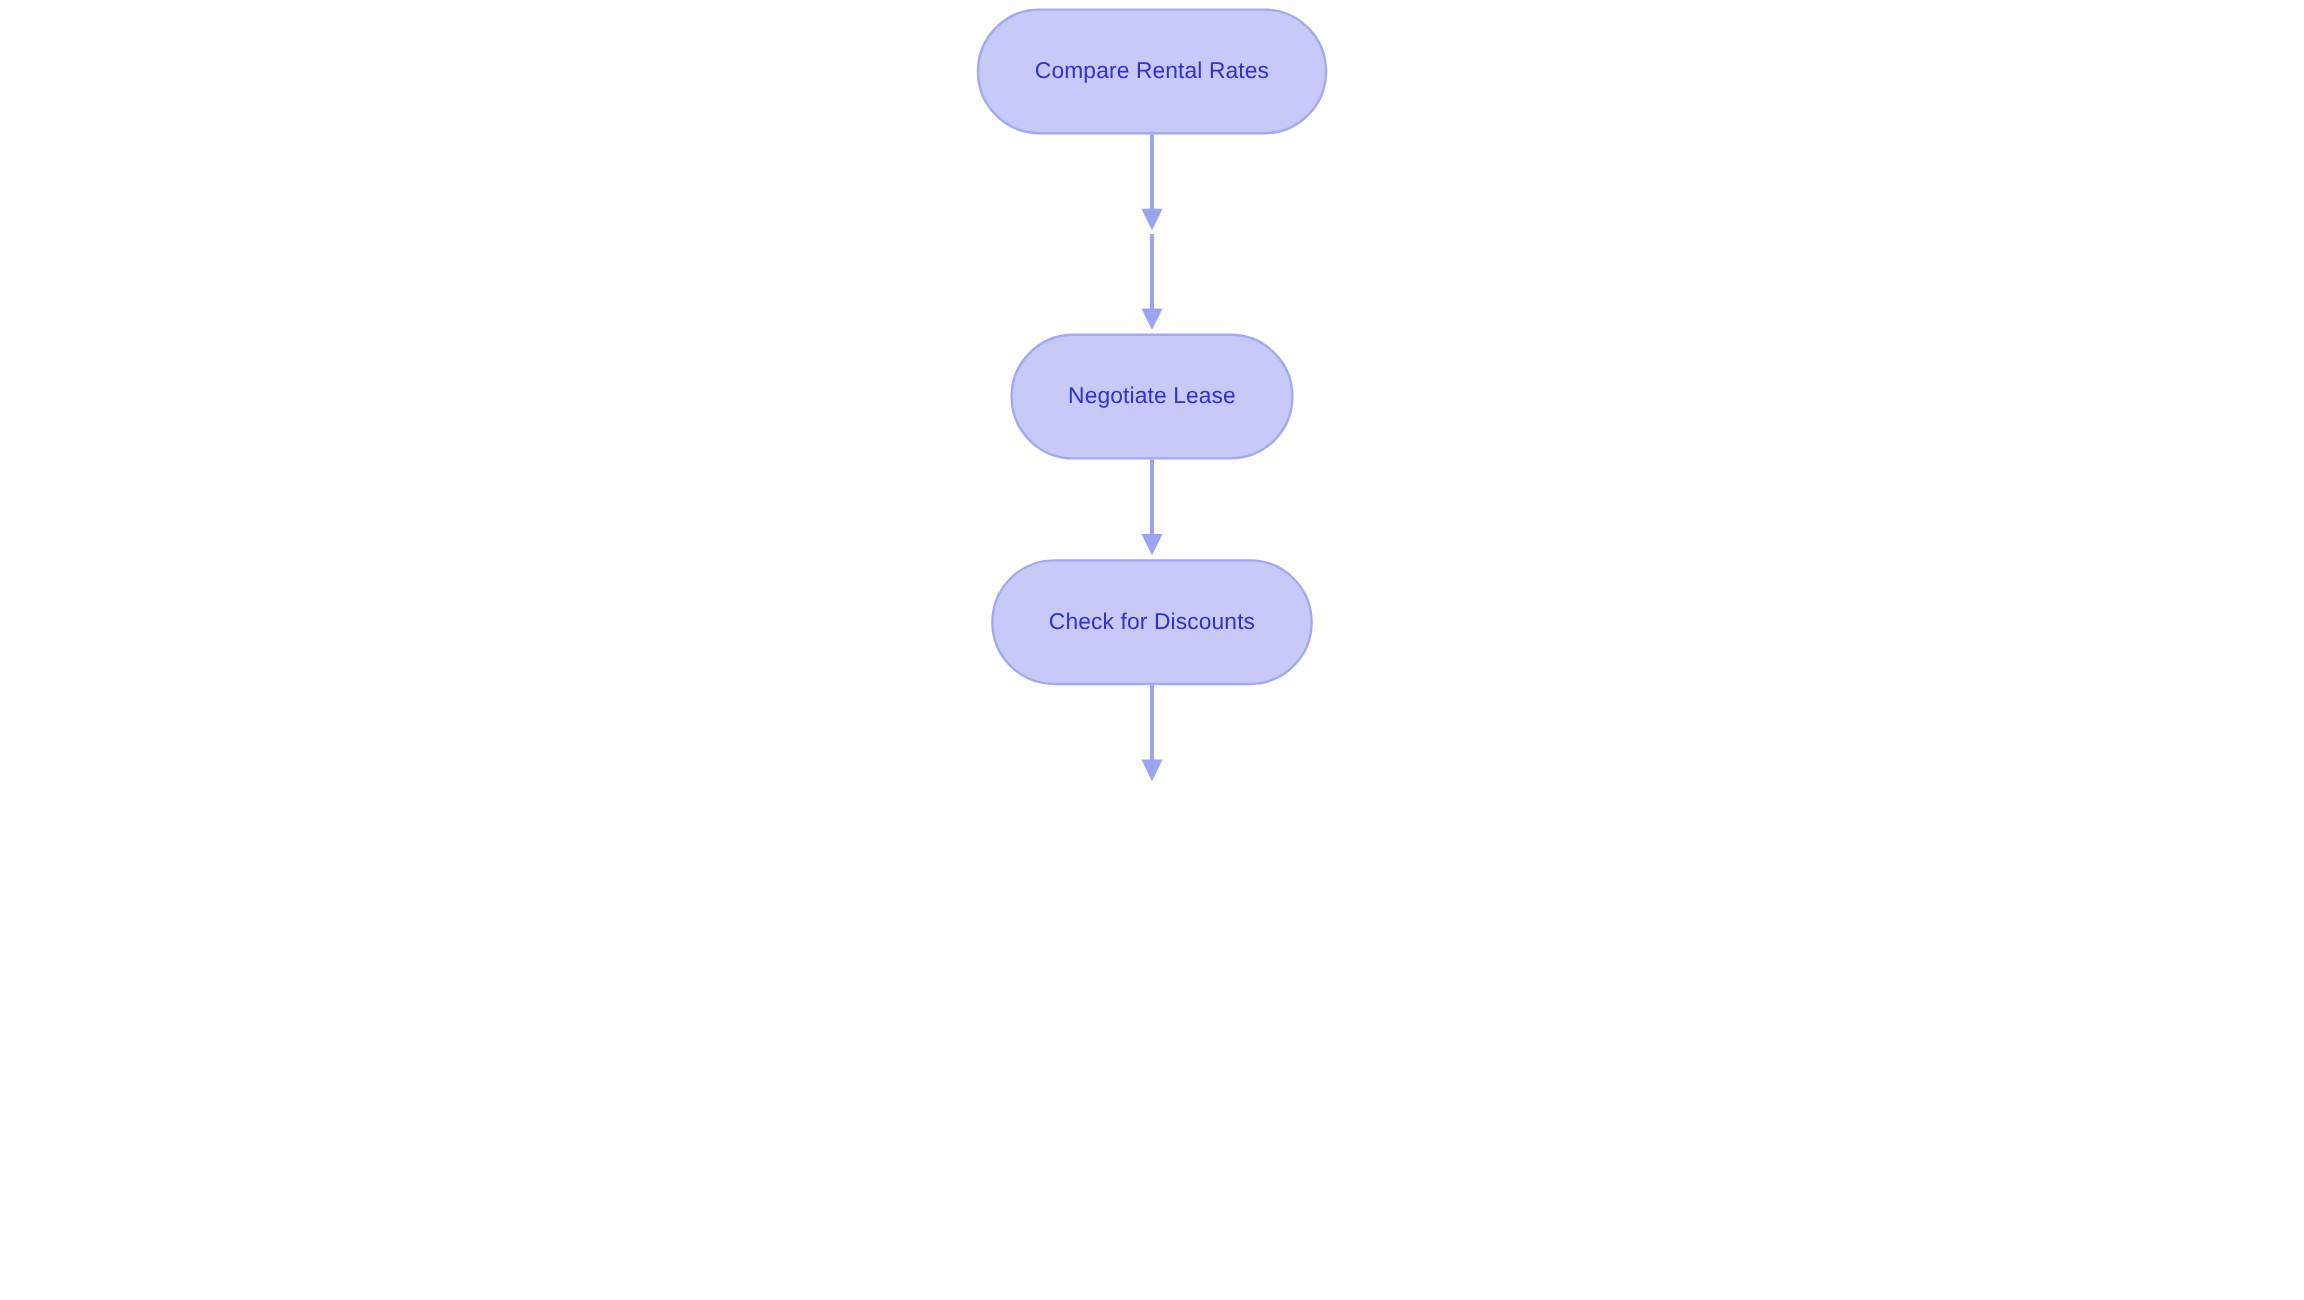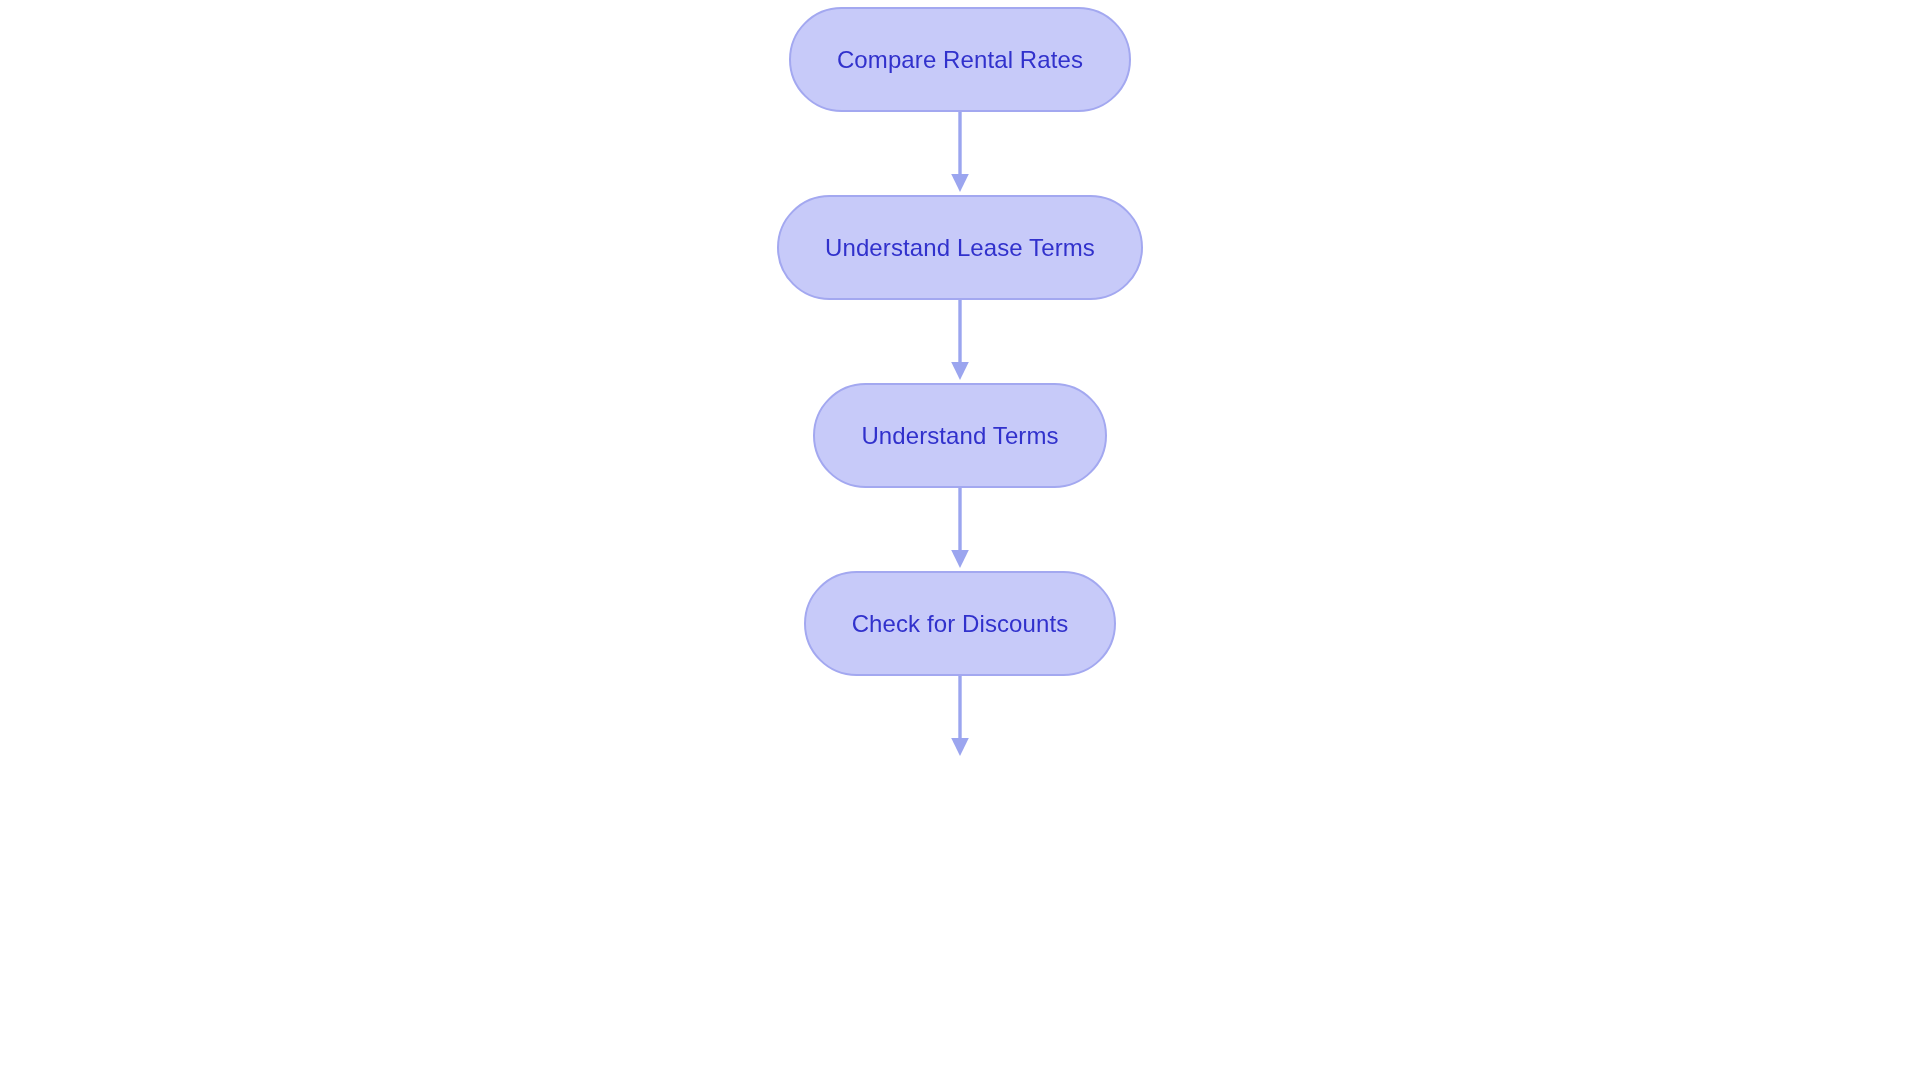--- a/index.html
+++ b/index.html
@@ -38,21 +38,21 @@
     border-radius: 60px;
     height: 105px;
     display: flex;
     align-items: center;
     justify-content: center;
     padding: 0 46px;
     flex: 0 0 auto;
   }
   .node-label {
     color: #3131cc;
-    font-size: 24px;
+    font-size: 19px;
     font-weight: 400;
     letter-spacing: 0.1px;
     white-space: nowrap;
     line-height: 1;
   }
   .connector {
     position: relative;
     width: 26px;
     flex: 0 0 auto;
     display: flex;
@@ -79,33 +79,30 @@
       <span class="node-label">Compare Rental Rates</span>
     </div>
 
     <div class="connector conn-0">
       <svg width="26" height="83" viewBox="0 0 26 83" aria-hidden="true">
         <line x1="13" y1="0" x2="13" y2="64" stroke="#9ba5ef" stroke-width="3.4"></line>
         <polygon points="13,80 4.2,62 21.8,62" fill="#9ba5ef"></polygon>
       </svg>
     </div>
 
-    <div class="node node-1">
-      <span class="node-label">Understand Lease Terms</span>
-    </div>
 
     <div class="connector conn-1">
       <svg width="26" height="83" viewBox="0 0 26 83" aria-hidden="true">
         <line x1="13" y1="0" x2="13" y2="64" stroke="#9ba5ef" stroke-width="3.4"></line>
         <polygon points="13,80 4.2,62 21.8,62" fill="#9ba5ef"></polygon>
       </svg>
     </div>
 
     <div class="node node-2">
-      <span class="node-label">Understand Terms</span>
+      <span class="node-label">Negotiate Lease</span>
     </div>
 
     <div class="connector conn-2">
       <svg width="26" height="83" viewBox="0 0 26 83" aria-hidden="true">
         <line x1="13" y1="0" x2="13" y2="64" stroke="#9ba5ef" stroke-width="3.4"></line>
         <polygon points="13,80 4.2,62 21.8,62" fill="#9ba5ef"></polygon>
       </svg>
     </div>
 
     <div class="node node-3">

